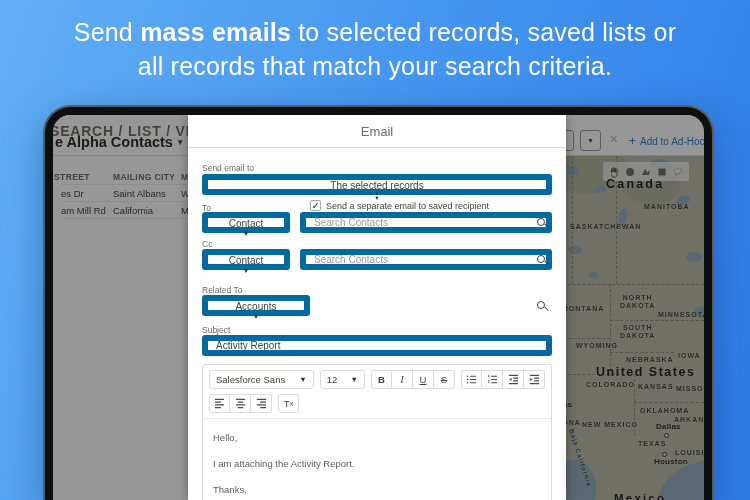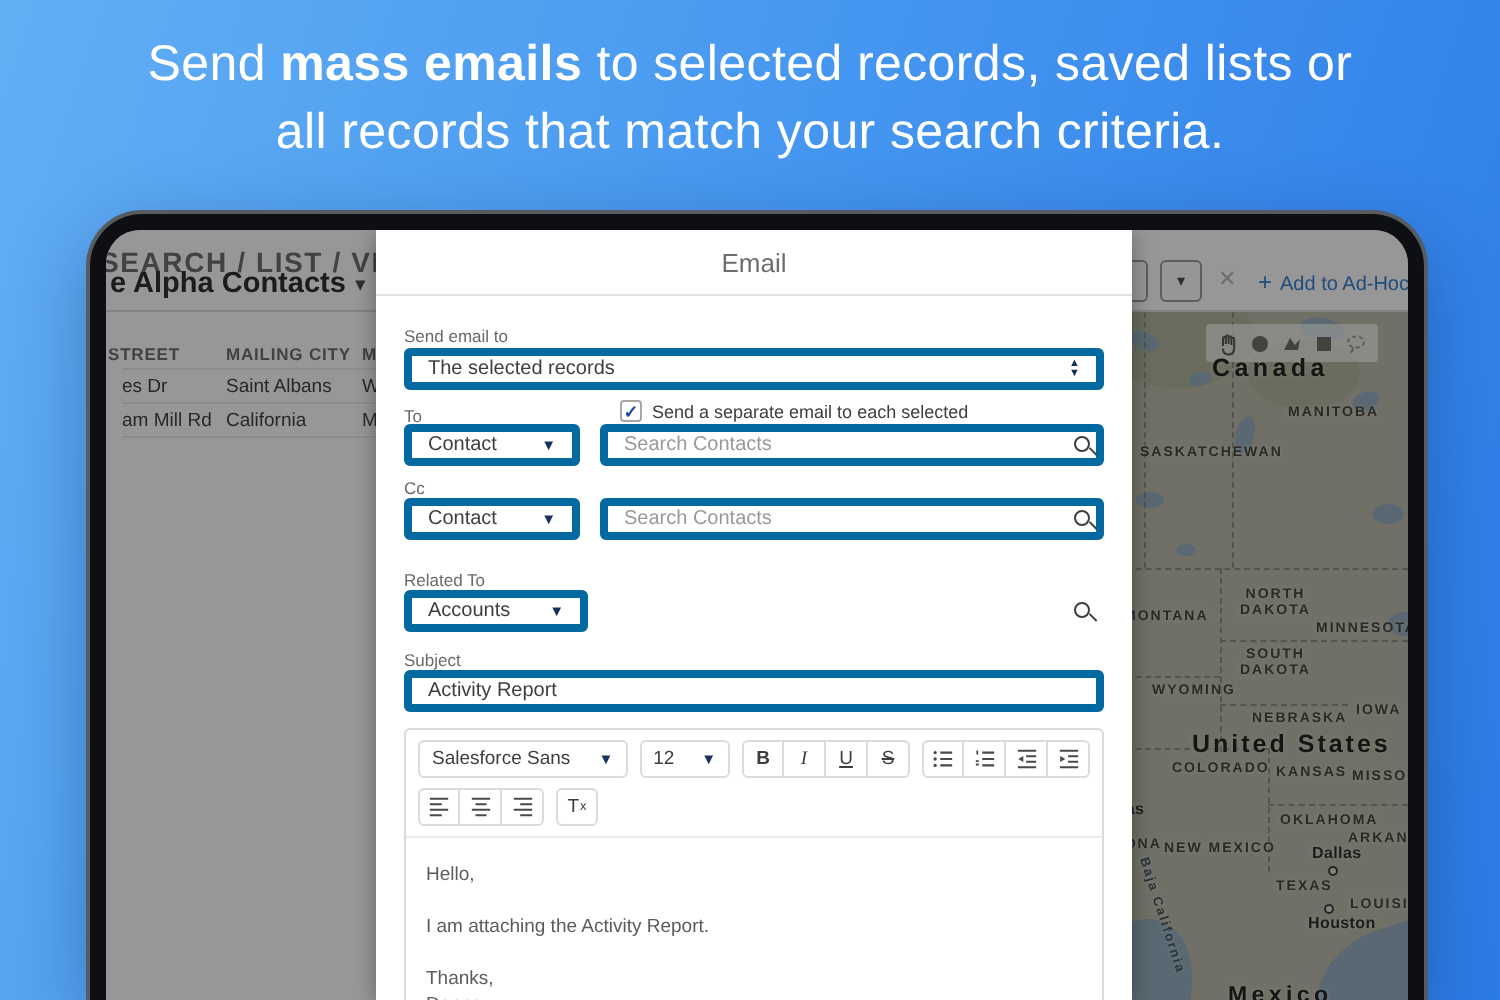--- a/index.html
+++ b/index.html
@@ -67,23 +67,23 @@
     justify-content:space-around; padding:0 3px; }
   .map-tools svg { display:block; }
   
   .dim { position:absolute; inset:0; background:rgba(8,8,8,.42); z-index:5; }
   
   .dialog { position:absolute; left:135px; top:0; width:378px; height:385px; background:#fff;
     z-index:10; box-shadow:0 2px 10px rgba(0,0,0,.35); }
   .dlg-header { height:33px; line-height:33px; text-align:center; font-size:13px;
     color:#6f6d6b; border-bottom:1px solid #e3e1e0; }
   .flabel { position:absolute; left:14px; font-size:8.5px; color:#6b6968; }
-  .fbox { position:absolute; height:21px; border:4px solid #0369a1; border-radius:3px;
+  .fbox { position:absolute; height:21px; border:6px solid #0369a1; border-radius:3px;
     background:#fff; display:flex; align-items:center; padding:0 8px; font-size:10px;
-    color:#3e3e3c; }
+    color:#3e3e3c;flex-direction:column; }
   .fbox .grow { flex:1; }
   .stepper { display:flex; flex-direction:column; align-items:center; line-height:4.5px;
     font-size:5.5px; color:#16325c; }
   .sel-caret { font-size:7.5px; color:#16325c; }
   input.fbox { padding:0 24px 0 8px; font-family:"Liberation Sans", sans-serif; outline:none; }
   input::placeholder { color:#9b9997; }
   .mag { position:absolute; width:8px; height:8px; border:1.3px solid #3e3e3c;
     border-radius:50%; right:9px; }
   .mag::after { content:''; position:absolute; width:4.5px; height:1.3px; background:#3e3e3c;
     transform:rotate(45deg); right:-4px; bottom:-1.5px; }
@@ -254,39 +254,39 @@
         <span class="grow">The selected records</span>
         <span class="stepper">
             <span>▲</span>
             <span>▼</span>
           </span>
       </div>
 
       <div class="flabel" style="top:88px;">To</div>
       <div class="cbrow" style="top:85px;">
         <span class="cbox">✓</span>
-        <span class="cblabel">Send a separate email to each selected</span>
+        <span class="cblabel">Send a separate email to saved recipient</span>
       </div>
       <div class="fbox" style="top:97px; left:14px; width:88px;">
         <span class="grow">Contact</span>
         <span class="sel-caret">▼</span>
       </div>
       <input class="fbox" style="top: 97px; left: 112px; width: 252px;" placeholder="Search Contacts">
       <span class="mag" style="top:103px; right:21px;"></span>
 
       <div class="flabel" style="top:124px;">Cc</div>
       <div class="fbox" style="top:134px; left:14px; width:88px;">
         <span class="grow">Contact</span>
         <span class="sel-caret">▼</span>
       </div>
       <input class="fbox" style="top: 134px; left: 112px; width: 252px;" placeholder="Search Contacts">
       <span class="mag" style="top:140px; right:21px;"></span>
 
       <div class="flabel" style="top:170px;">Related To</div>
-      <div class="fbox" style="top:180px; left:14px; width:92px;">
+      <div class="fbox" style="top:180px; left:14px; width:108px;">
         <span class="grow">Accounts</span>
         <span class="sel-caret">▼</span>
       </div>
       <span class="mag" style="top:186px; right:21px;"></span>
 
       <div class="flabel" style="top:210px;">Subject</div>
       <input class="fbox" style="top: 220px; left: 14px; width: 350px;" value="Activity Report">
 
       <div class="editor">
         <div class="etoolbar">

